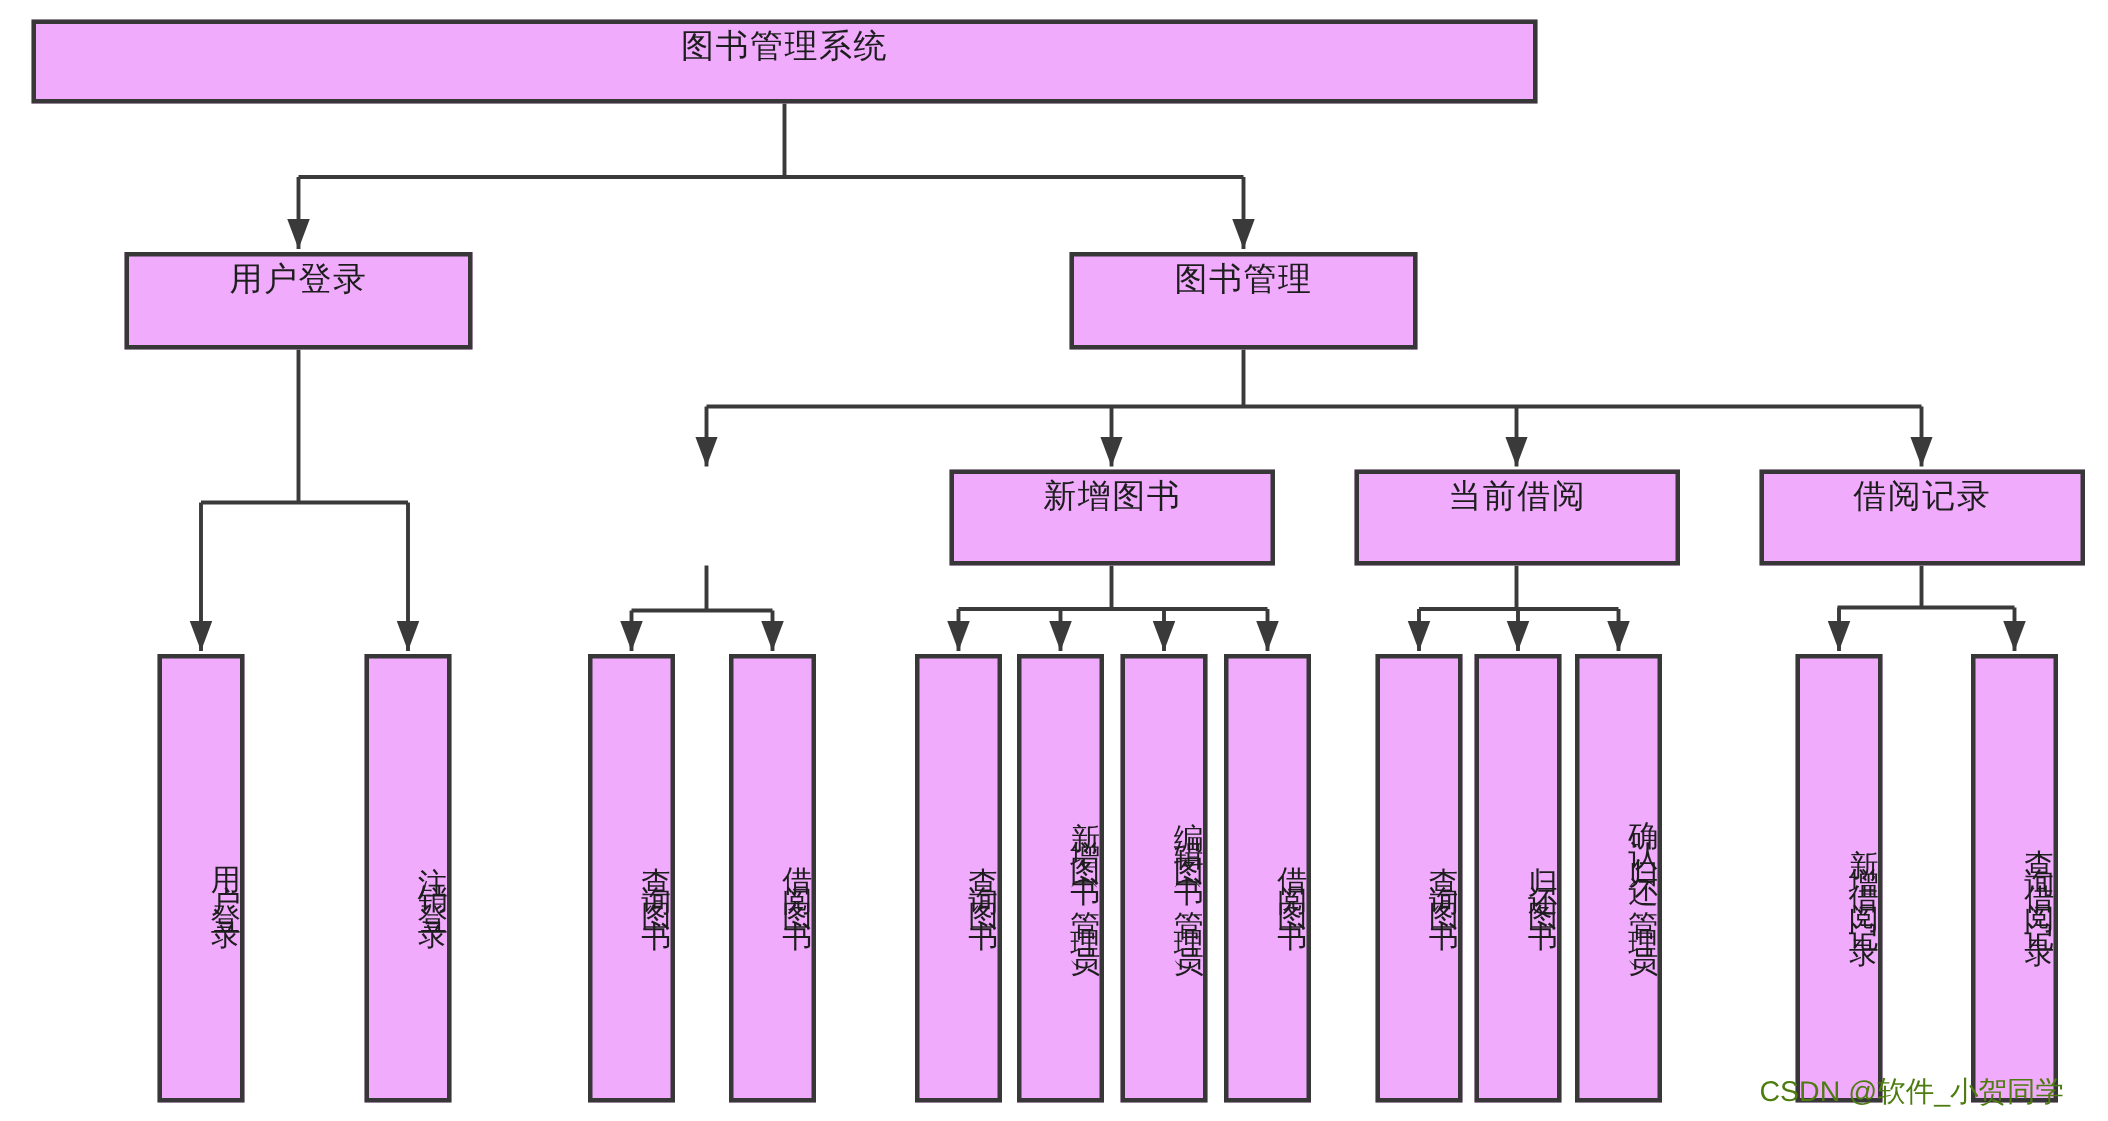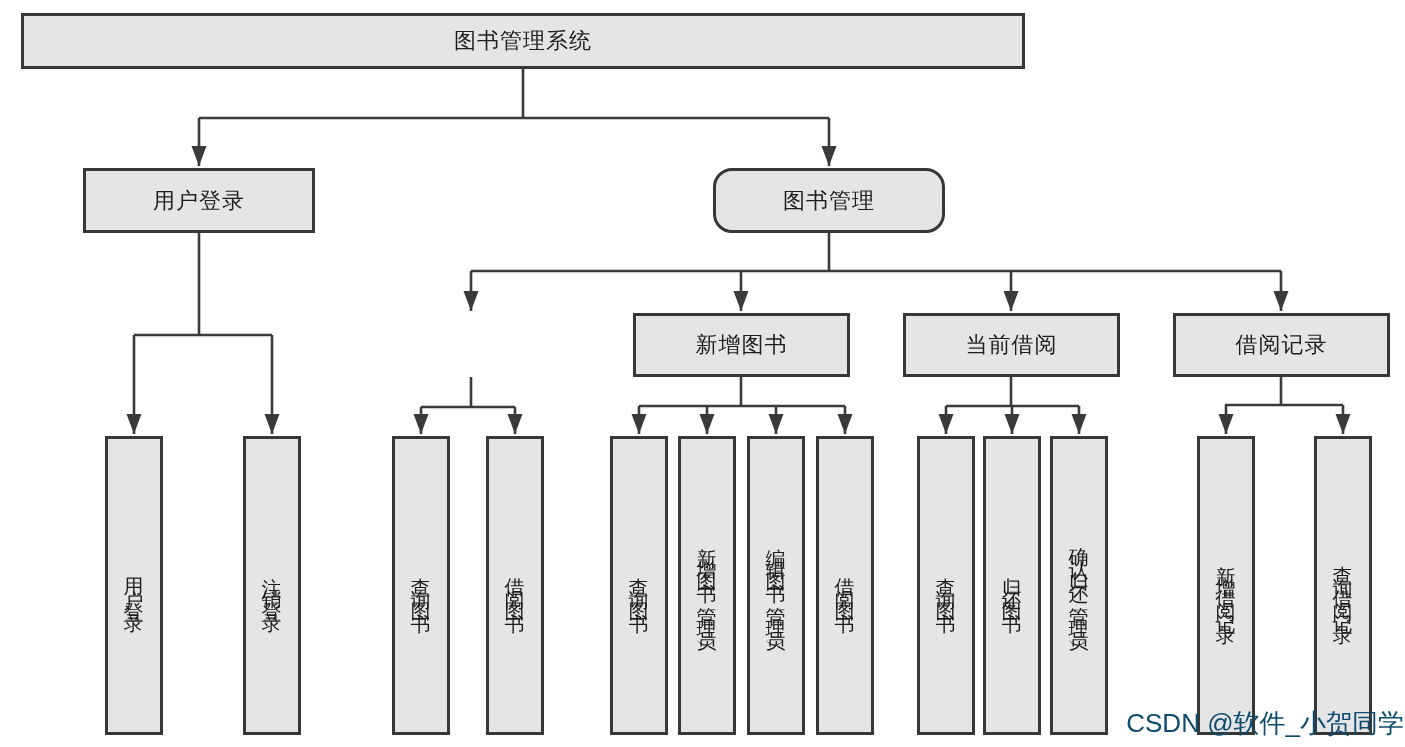--- a/index.html
+++ b/index.html
@@ -14,44 +14,43 @@
   .connector-layer {
     position: absolute;
     left: 0; top: 0;
     width: 1405px; height: 747px;
     pointer-events: none;
   }
   .box {
     position: absolute;
     box-sizing: border-box;
     border: 3px solid #373737;
-    background: #e5e5e5;
+    background: #f0abfc;
     display: flex;
-    align-items: center;
     justify-content: center;
     color: #1d1d1d;
     z-index: 2;
   }
   .box-h {
     font-size: 22px;
     letter-spacing: 1px;
     white-space: nowrap;
   }
   .box-v {
     writing-mode: vertical-rl;
     text-orientation: mixed;
     font-size: 20px;
     line-height: 1;
     letter-spacing: 12px;
     white-space: nowrap;
   }
   .root-box    { left: 21px;  top: 13px;  width: 1004px; height: 56px; }
   .l2-box     { top: 168px; width: 232px; height: 65px; }
   .l2-a       { left: 83px; }
-  .l2-b       { left: 713px; border-radius: 19px; }
+  .l2-b       { left: 713px; }
   .l3-box     { top: 313px; width: 217px; height: 64px; }
   .l3-a       { left: 363px; }
   .l3-b       { left: 633px; }
   .l3-c       { left: 903px; }
   .l3-d       { left: 1173px; }
   .leaf       { top: 436px; width: 58px; height: 299px; }
   .leaf-1  { left: 105px; }
   .leaf-2  { left: 243px; }
   .leaf-3  { left: 392px; }
   .leaf-4  { left: 486px; }
@@ -59,24 +58,24 @@
   .leaf-6  { left: 678px; }
   .leaf-7  { left: 747px; }
   .leaf-8  { left: 816px; }
   .leaf-9  { left: 917px; }
   .leaf-10 { left: 983px; }
   .leaf-11 { left: 1050px; }
   .leaf-12 { left: 1197px; }
   .leaf-13 { left: 1314px; }
   .watermark {
     position: absolute;
-    right: 1px;
+    right: 29px;
     bottom: 6px;
-    font-size: 26px;
-    color: #0c4a6e;
+    font-size: 19px;
+    color: #4d7c0f;
     z-index: 5;
     white-space: nowrap;
   }
 </style>
 </head>
 <body>
 
 <div class="canvas">
 
   <svg class="connector-layer" viewBox="0 0 1405 747" xmlns="http://www.w3.org/2000/svg">

